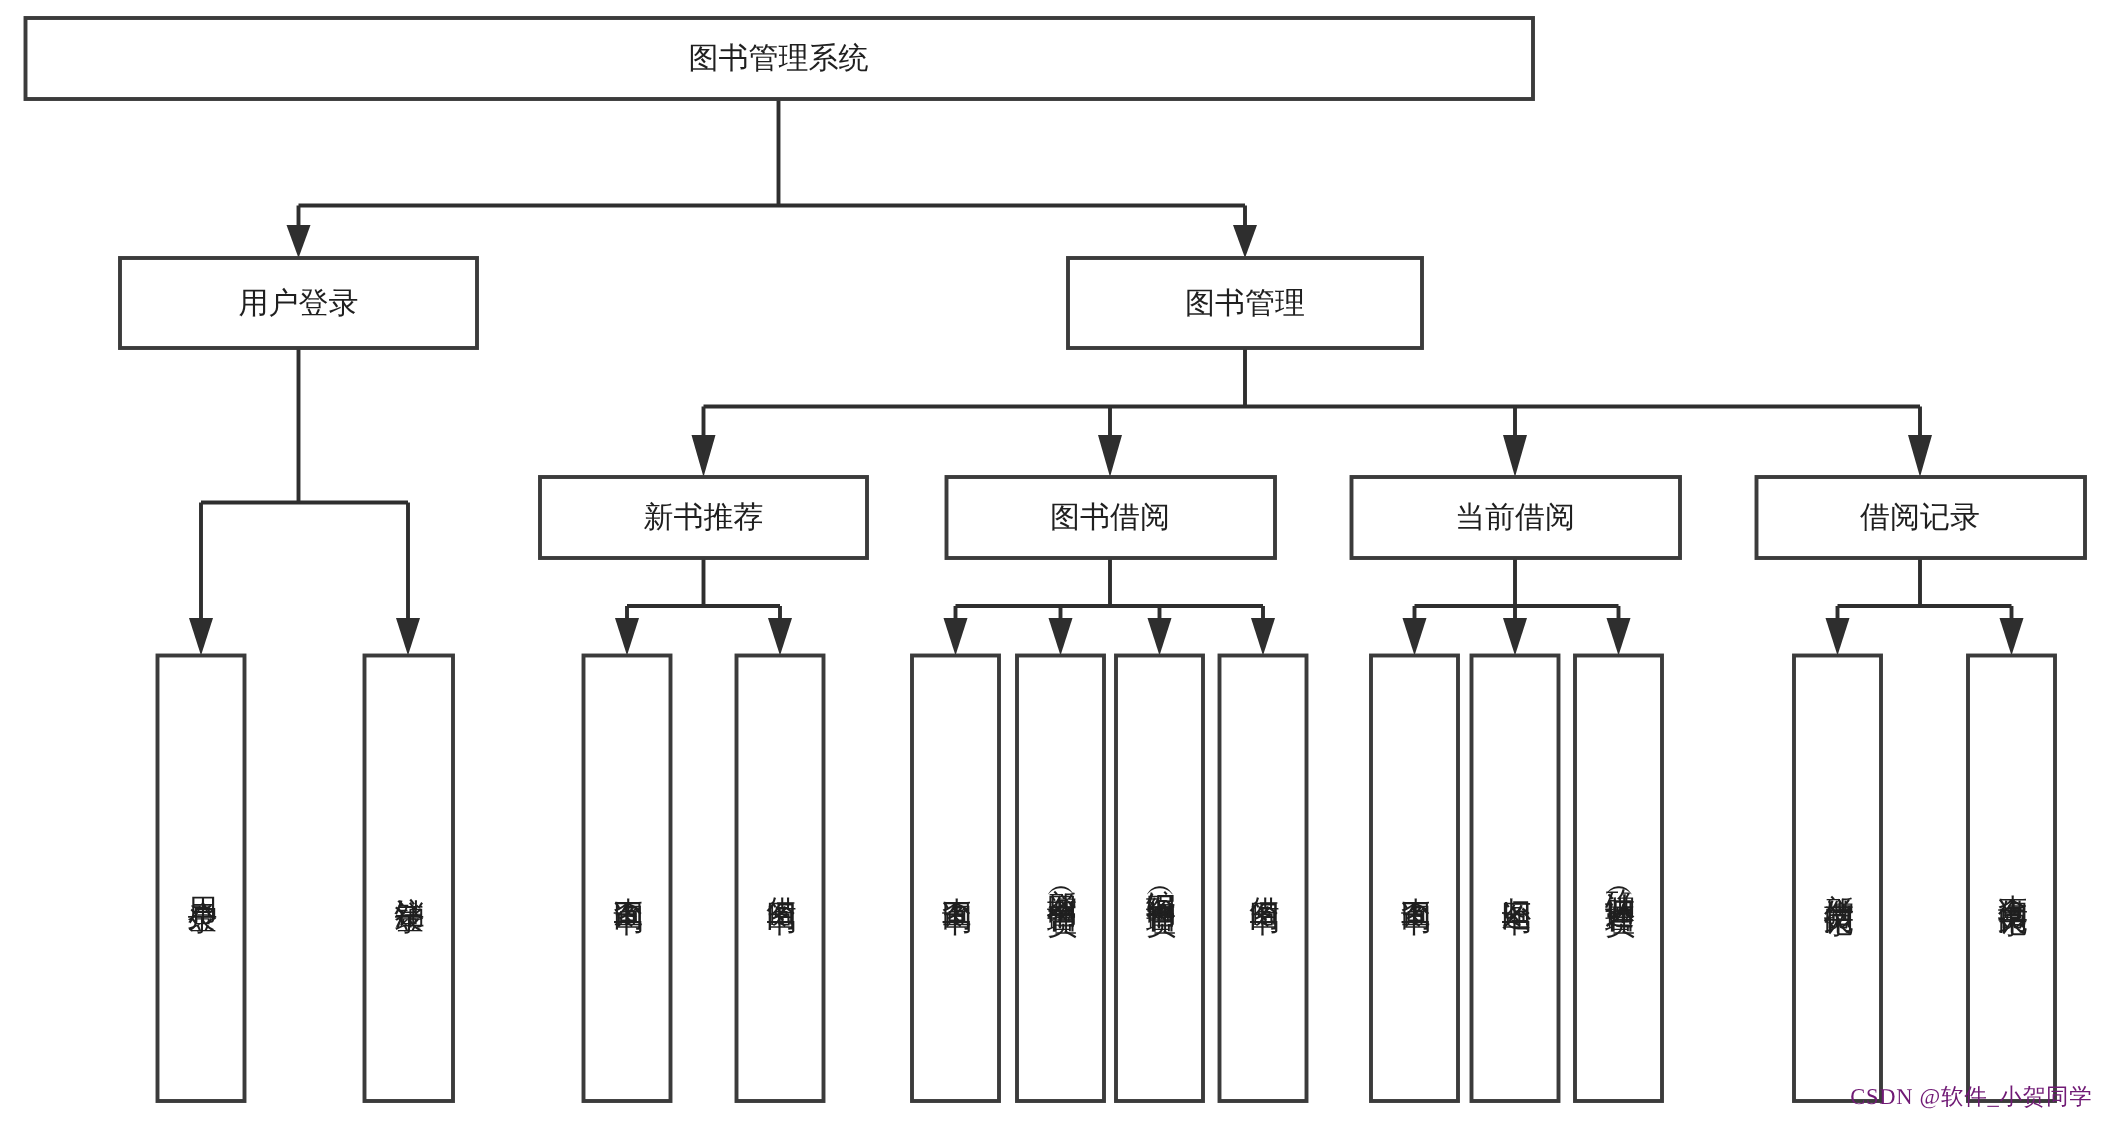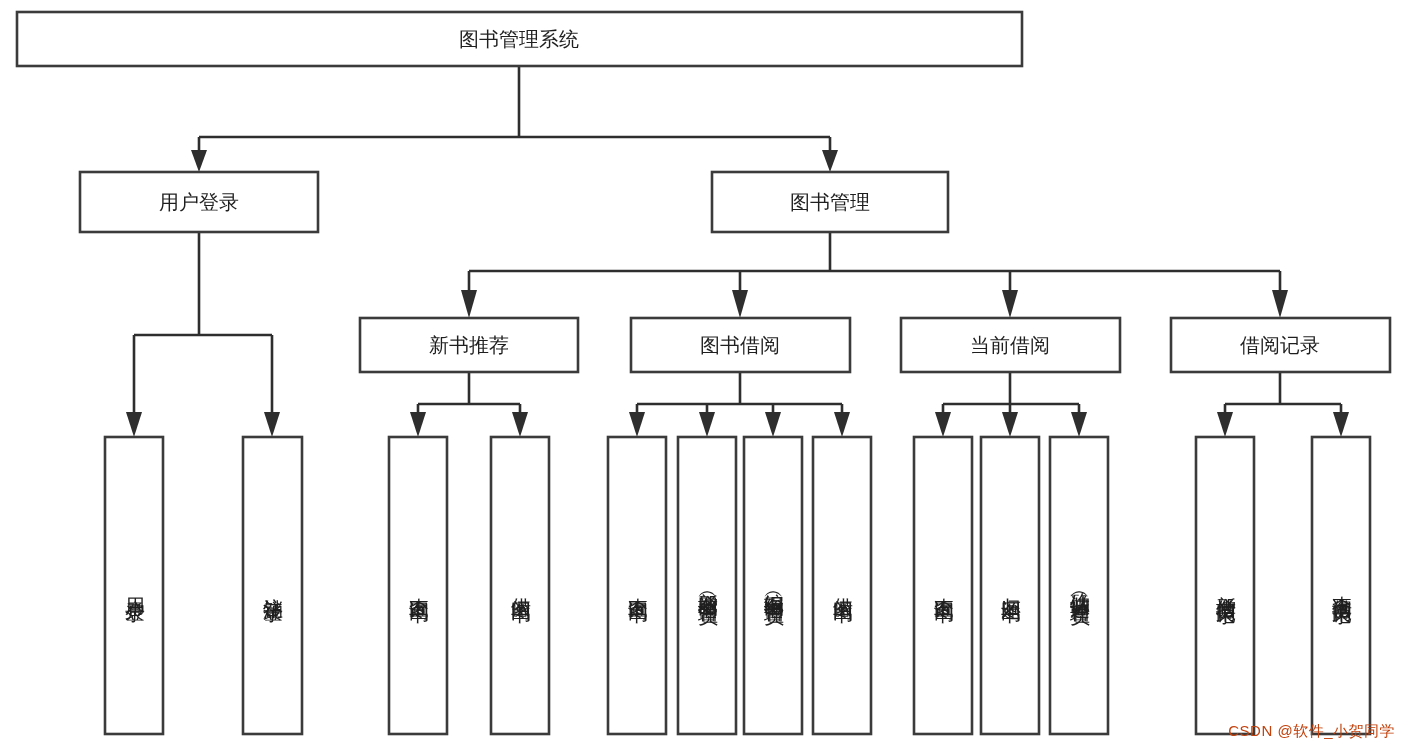--- a/index.html
+++ b/index.html
@@ -12,22 +12,22 @@
   .node-label{
     font-family:"DejaVu Sans","Liberation Sans",sans-serif;
     fill:#1f1f1f;text-anchor:middle;dominant-baseline:middle;
   }
   .node-label.horiz{font-size:20px;}
   .node-label.vert{font-size:20px;writing-mode:vertical-rl;letter-spacing:2px;}
   .edge{stroke:#2e2e2e;stroke-width:2.6;fill:none;}
   .arrowhead{fill:#2e2e2e;stroke:none;}
   .watermark{
     position:absolute;right:10px;bottom:6px;
-    font-family:Liberation Sans, sans-serif;
-    font-size:15px;color:#c2410c;letter-spacing:.5px;white-space:nowrap;
+    font-family:Liberation Serif, serif;
+    font-size:15px;color:#701a75;letter-spacing:.5px;white-space:nowrap;
     user-select:none;pointer-events:none;
   }
 </style>
 </head>
 <body>
 
 <svg id="diagram" viewBox="0 0 1405 747" xmlns="http://www.w3.org/2000/svg">
 
   <g>
 

